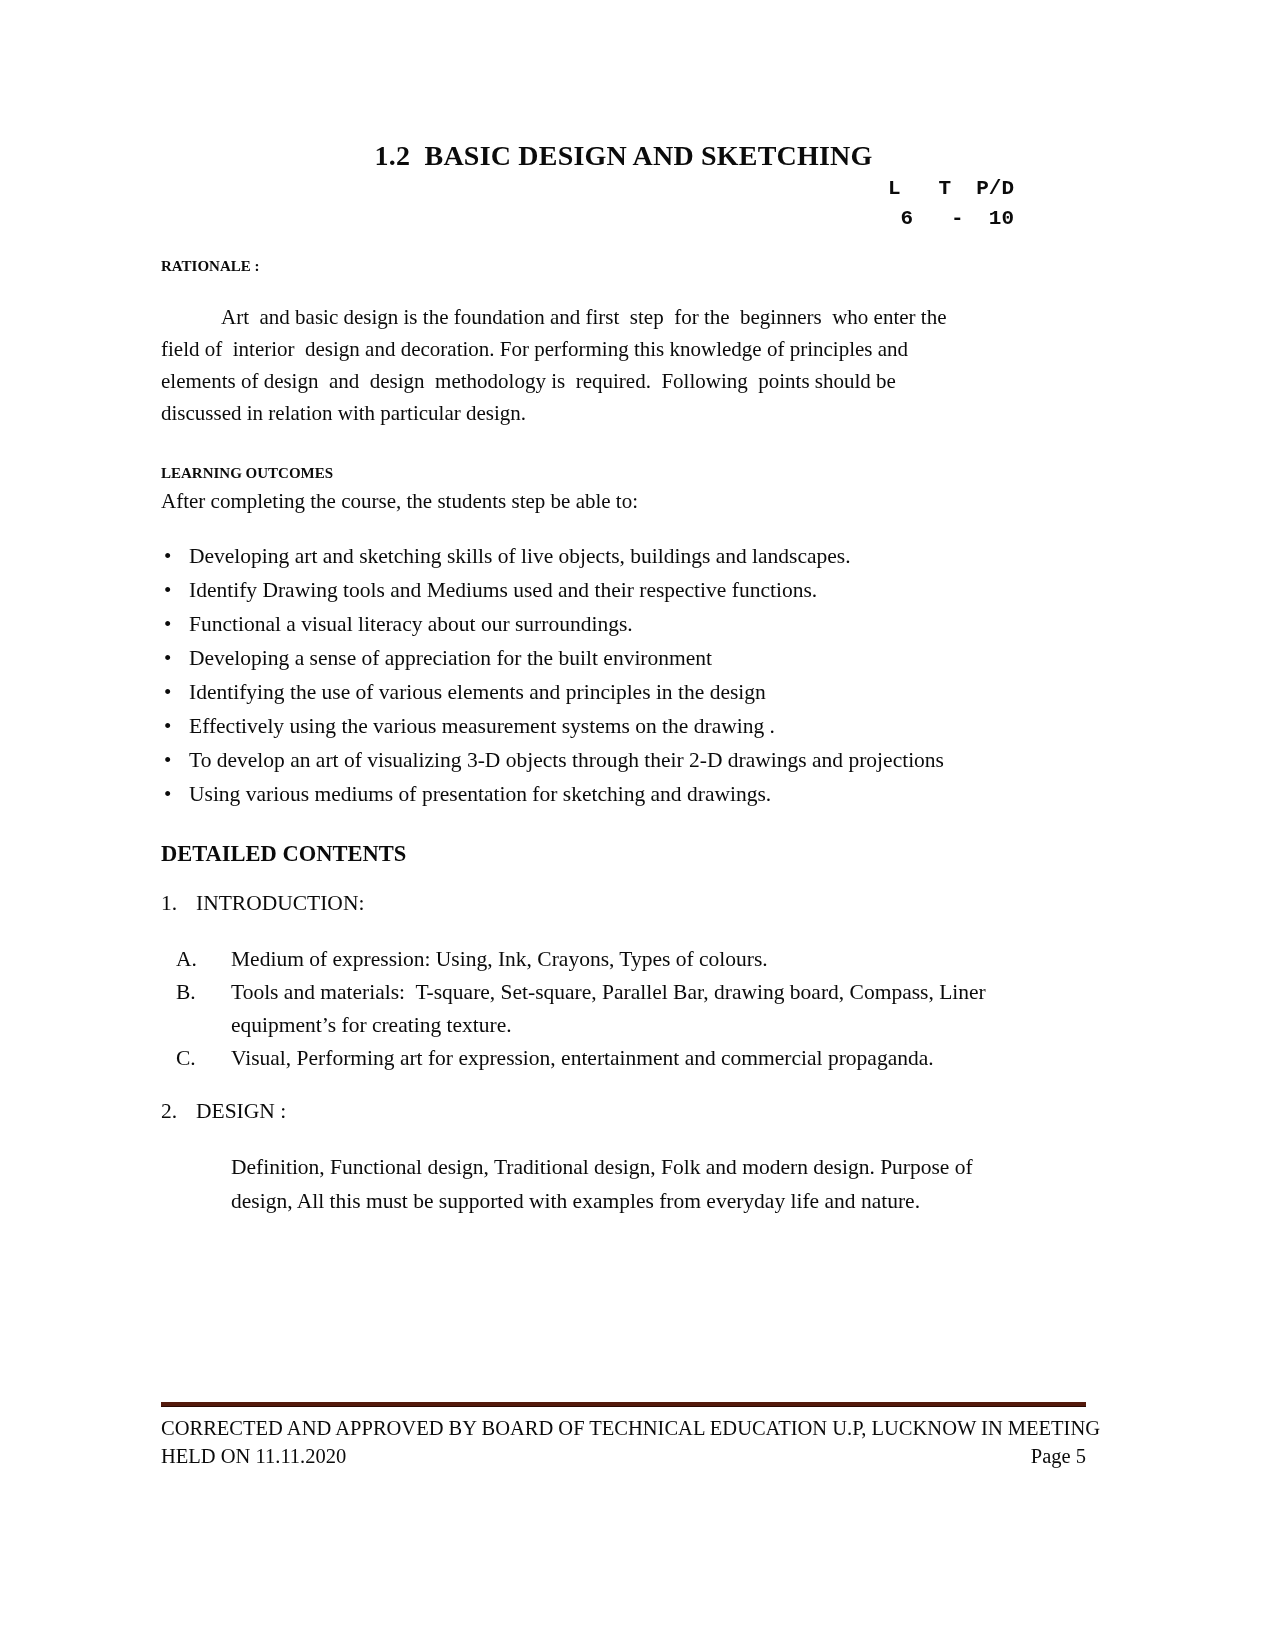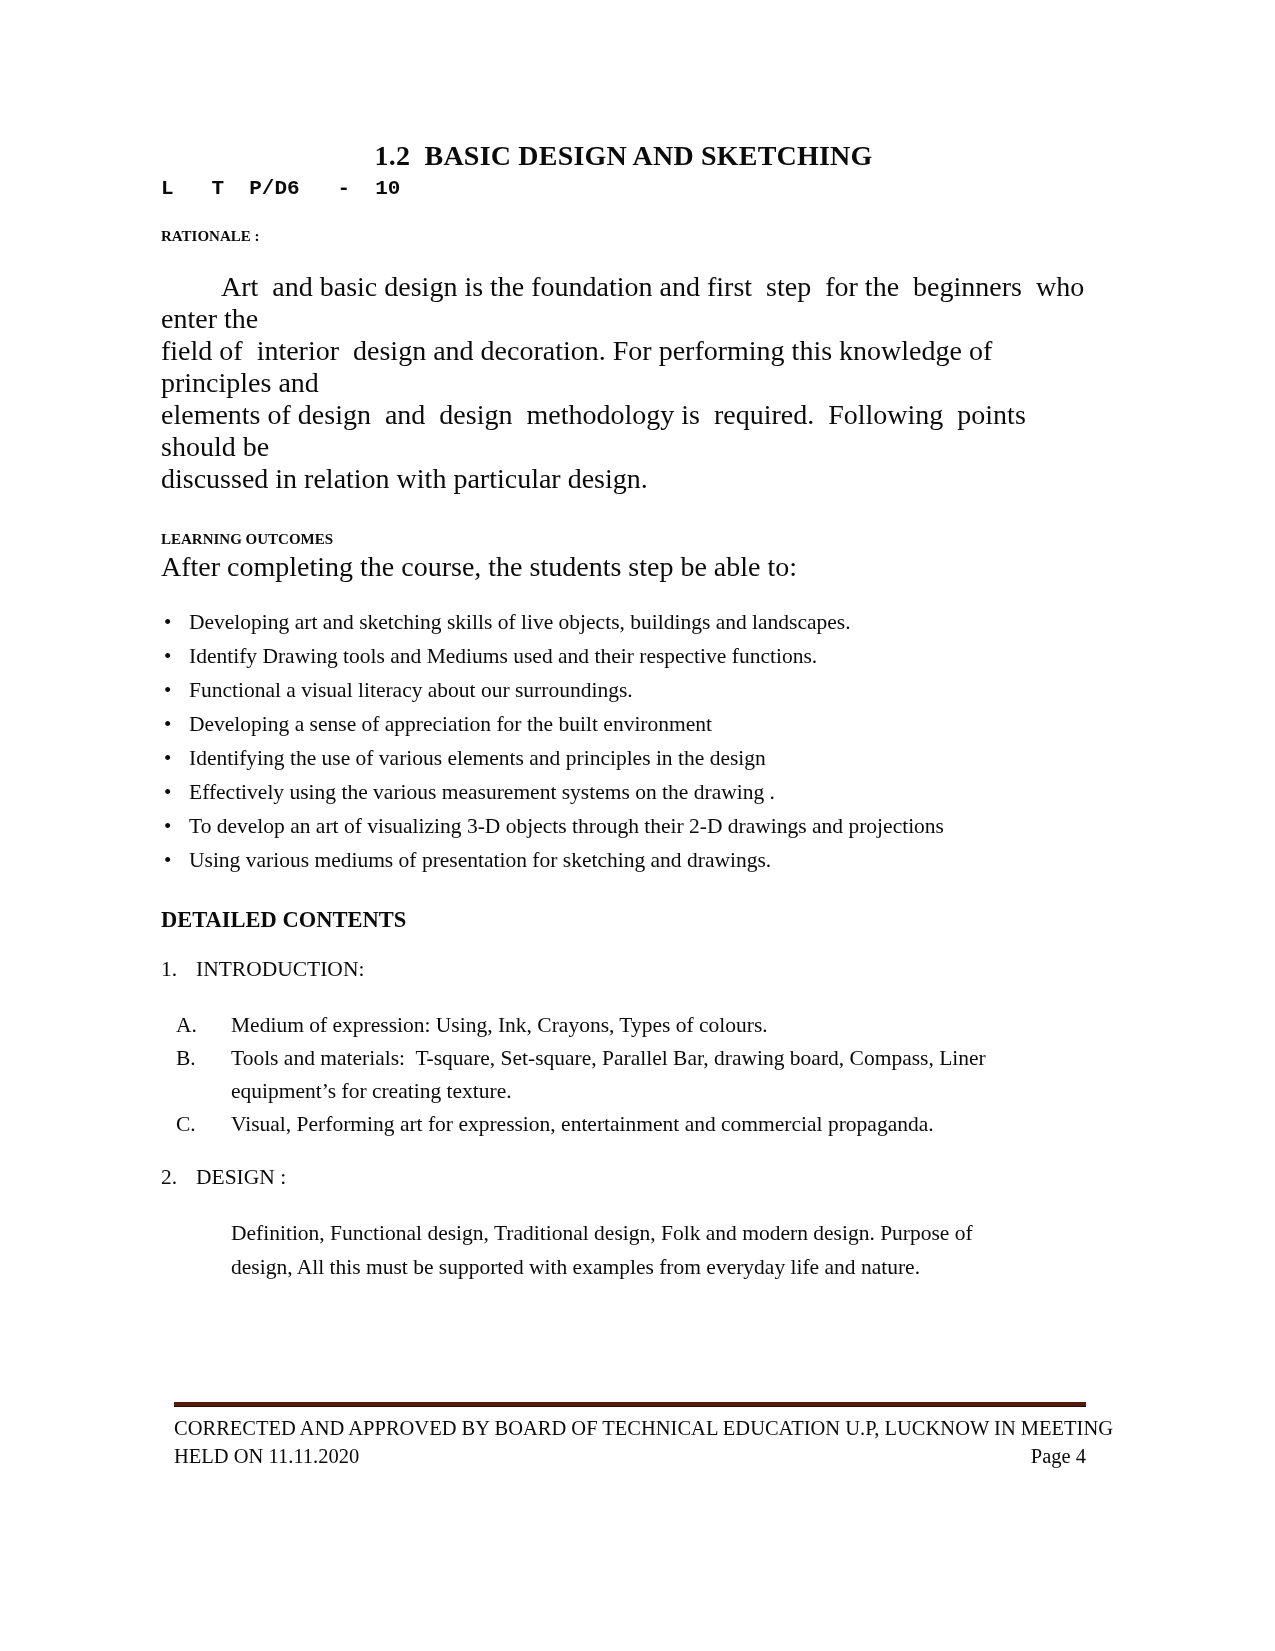--- a/index.html
+++ b/index.html
@@ -27,34 +27,34 @@
 
   .ltp {
     font-family: "Liberation Mono", "DejaVu Sans Mono", monospace;
     font-weight: bold;
     font-size: 21px;
     line-height: 30px;
     text-align: left;
     white-space: pre;
     margin: 2px 0 0 0;
     display: flex;
-    flex-direction: row;
+    flex-direction: column;
     align-items: flex-end;
     padding-right: 72px;
   }
 
   .heading {
     font-size: 15px;
     font-weight: bold;
     margin: 24px 0 0 0;
   }
   .mt-lg { margin-top: 36px; }
 
   .para {
-    font-size: 28px;
+    font-size: 21px;
     line-height: 32px;
     margin: 26px 0 0 0;
     white-space: pre-wrap;
   }
   .indent { text-indent: 60px; }
   .tight { margin-top: 3px; }
 
   ul.outcomes {
     list-style: none;
     margin: 28px 0 0 0;
@@ -101,21 +101,21 @@
 
   .design-body {
     font-size: 21.5px;
     line-height: 34px;
     margin: 26px 0 0 70px;
     white-space: pre-wrap;
   }
 
   .footer {
     position: absolute;
-    left: 158px;
+    left: 145px;
     right: 205px;
     top: 1402px;
   }
   .footer-rule {
     height: 5px;
     border-bottom: 1px solid #2a0a04;
   }
   .footer-line1 {
     margin-top: 7px;
     font-size: 20.5px;
@@ -195,16 +195,16 @@
     <p class="design-body">Definition, Functional design, Traditional design, Folk and modern design. Purpose of
 design, All this must be supported with examples from everyday life and nature.</p>
 
   </div>
 
   <div class="footer">
     <div class="footer-rule" style="background: rgb(84, 26, 12);"></div>
     <div class="footer-line1">CORRECTED AND APPROVED BY BOARD OF TECHNICAL EDUCATION U.P, LUCKNOW IN MEETING</div>
     <div class="footer-line2">
       <span>HELD ON 11.11.2020</span>
-      <span>Page 4</span>
+      <span>Page 5</span>
     </div>
   </div>
 </div>
 
 </body></html>

